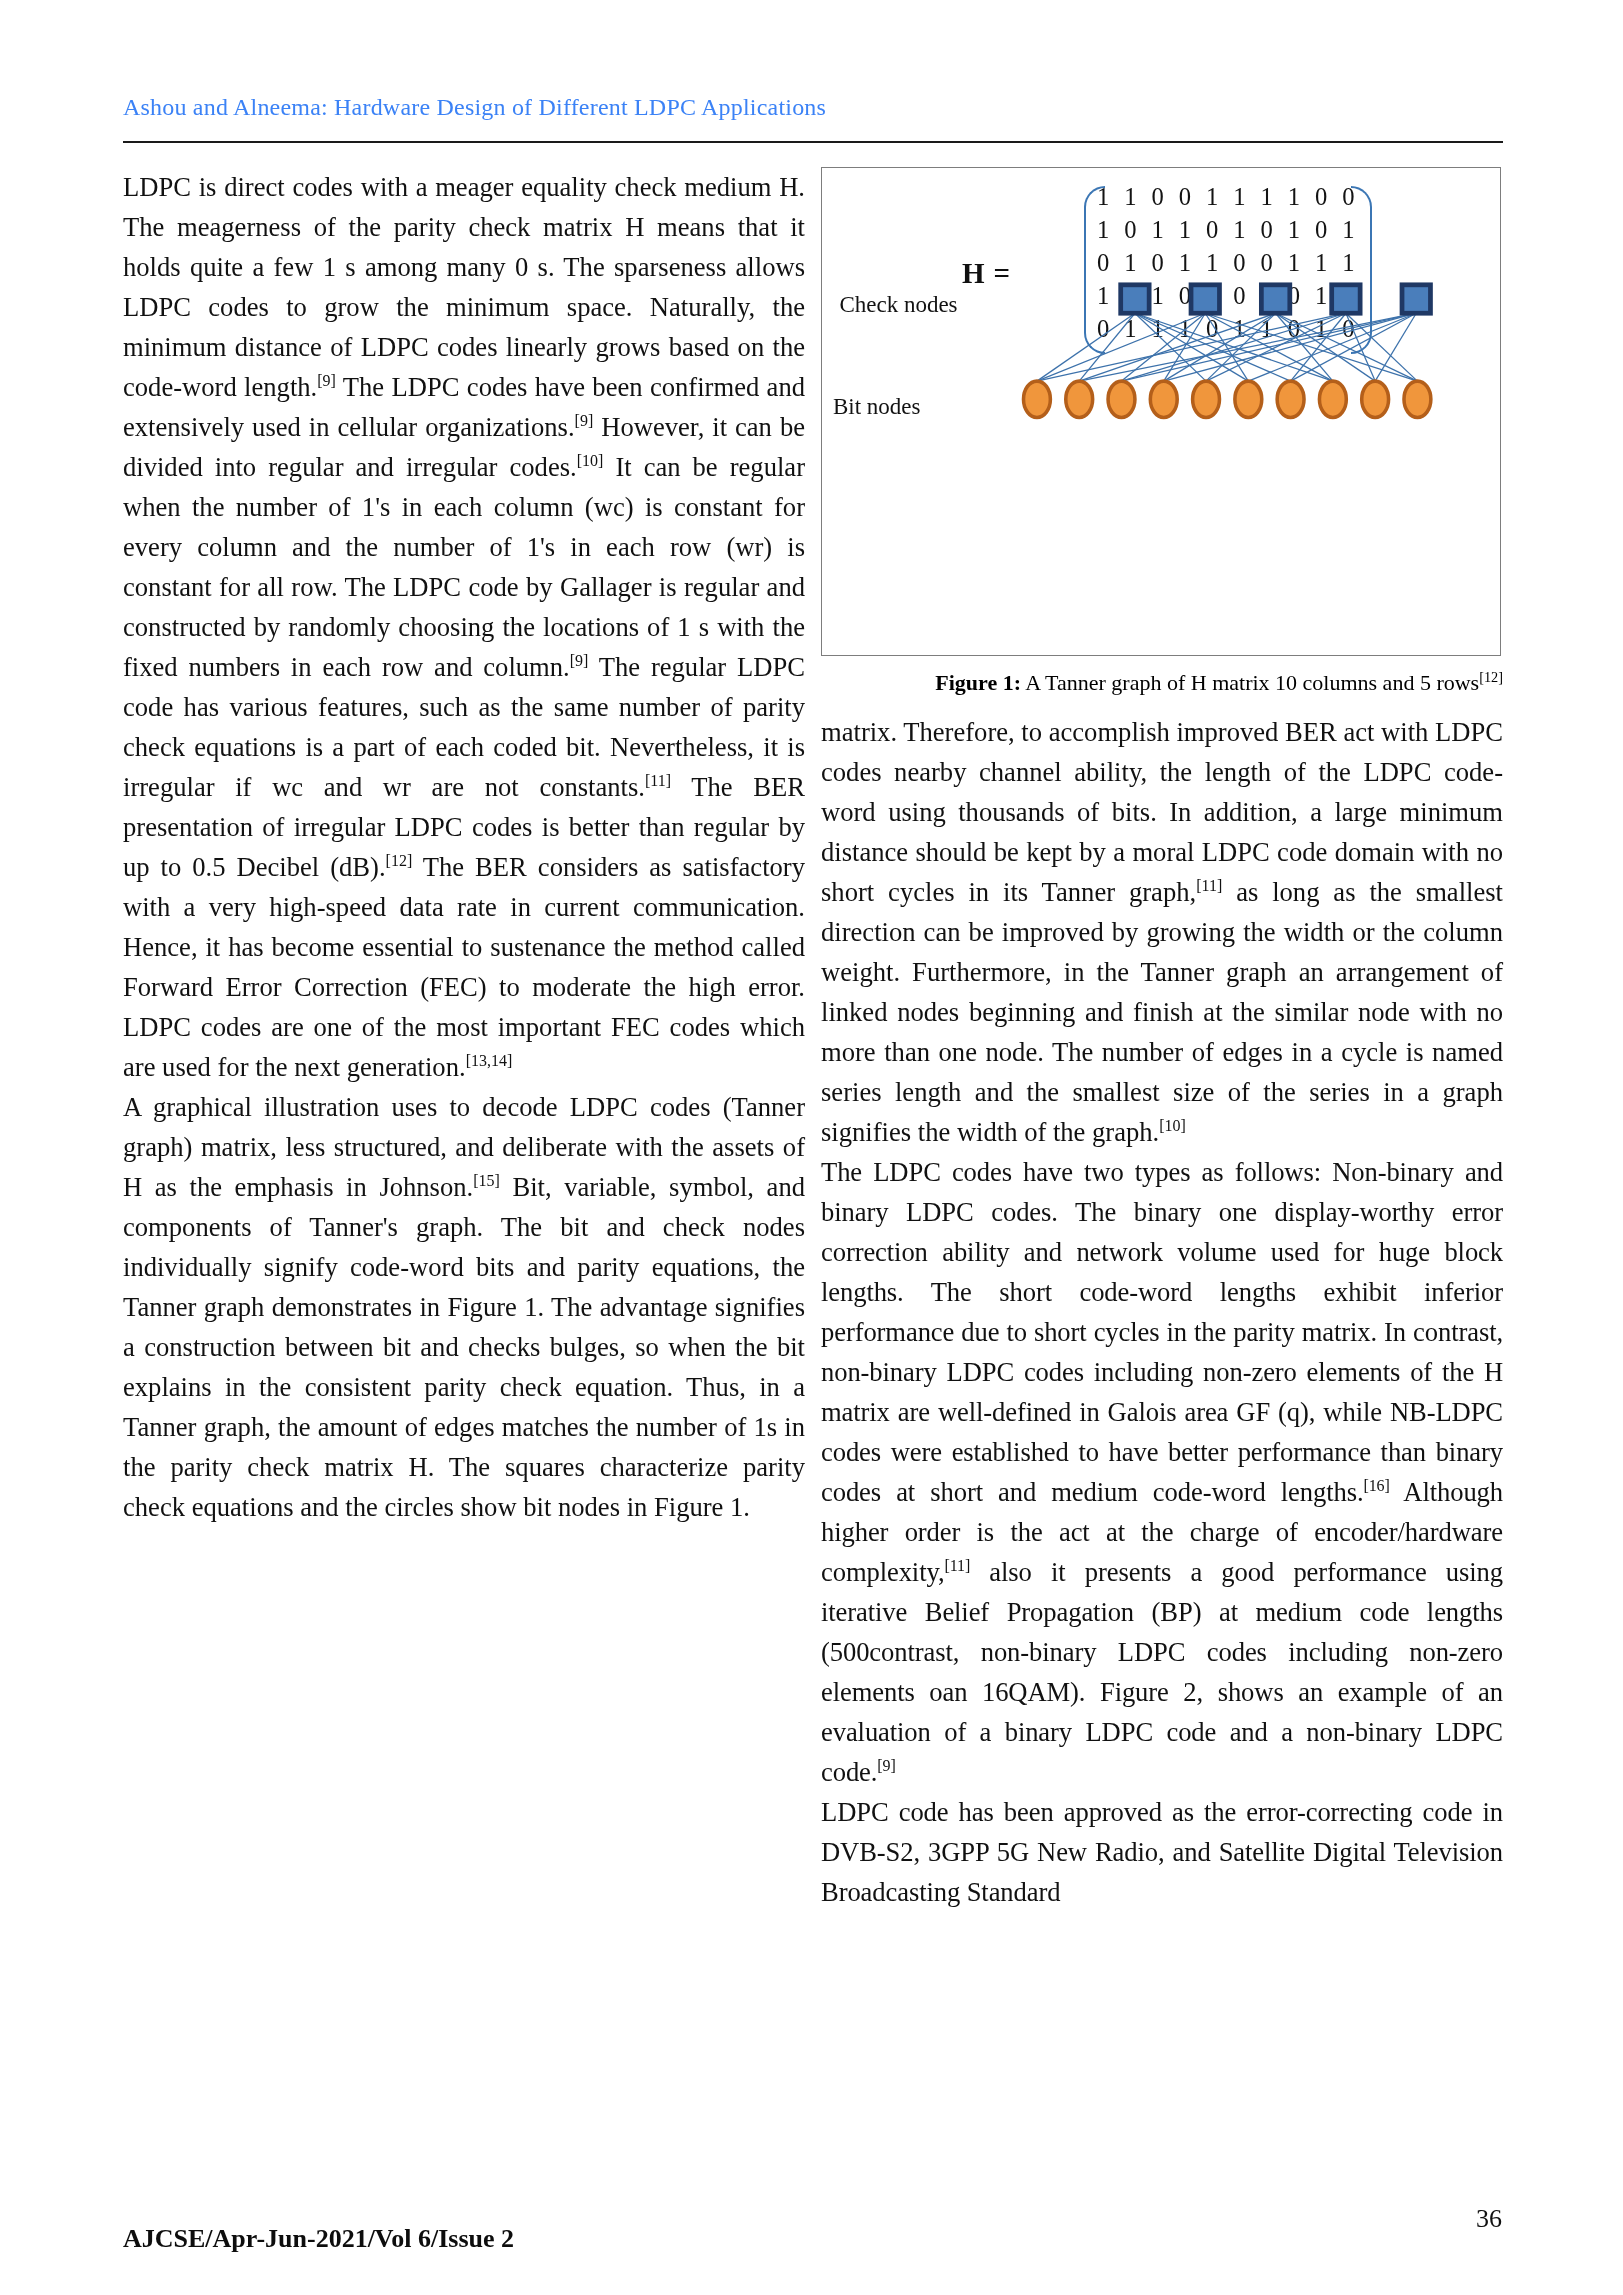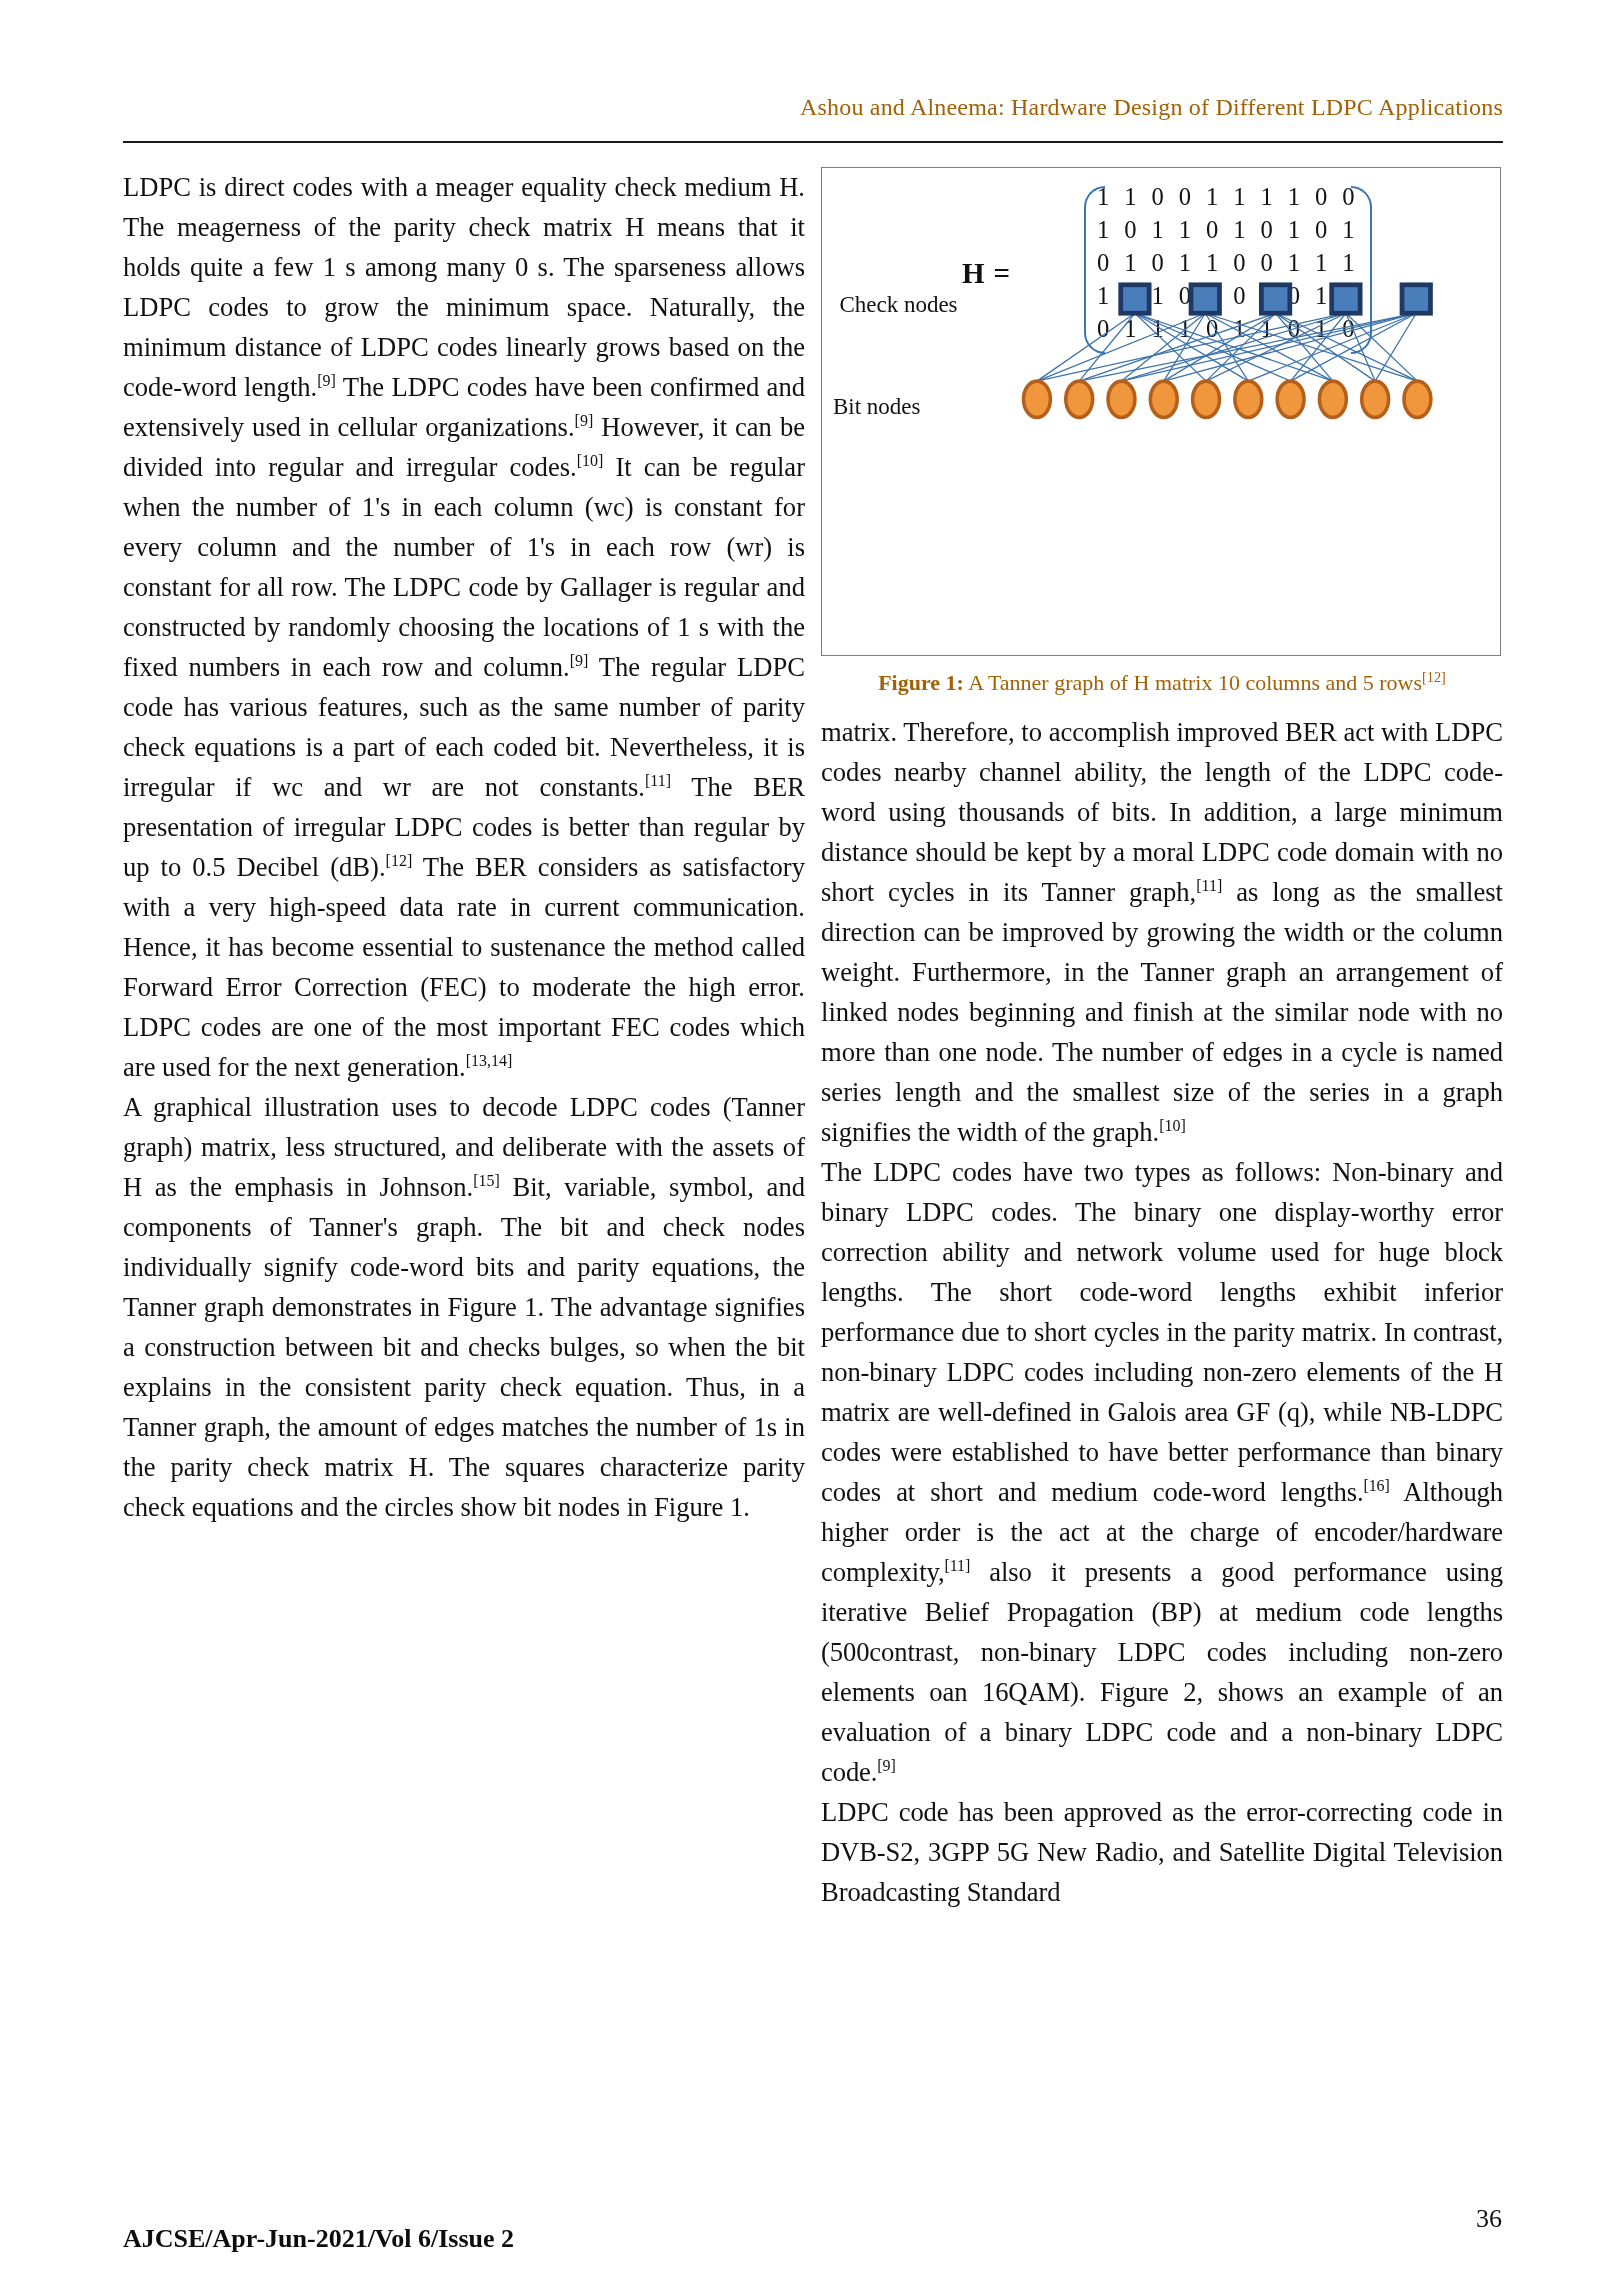--- a/index.html
+++ b/index.html
@@ -22,24 +22,24 @@
     width: 1624px;
     height: 2295px;
   }
 
   
   .running-head {
     position: absolute;
     left: 123px;
     top: 94px;
     width: 1380px;
-    text-align: right;
+    text-align: left;
     font-size: 24px;
     letter-spacing: 0.2px;
-    color: #a16207;
+    color: #3b82f6;
   }
   .head-rule {
     position: absolute;
     left: 123px;
     top: 141px;
     width: 1380px;
     height: 2.4px;
     background: #1a1a1a;
   }
 
@@ -90,22 +90,22 @@
     width: 680px;
     height: 489px;
     border: 1.6px solid #7d7d7d;
     background: #ffffff;
     box-sizing: border-box;
   }
   .figure-caption {
     margin: 11px 0 2px 0;
     font-size: 22px;
     line-height: 31px;
-    text-align: center;
-    color: #a16207;
+    text-align: right;
+    color: #000000;
   }
   .figure-caption .figlabel { font-weight: bold; }
   .figure-caption .sup { font-size: 14.3px; }
 
   
   .h-label {
     position: absolute;
     left: 140px;
     top: 89px;
     font-size: 29px;

